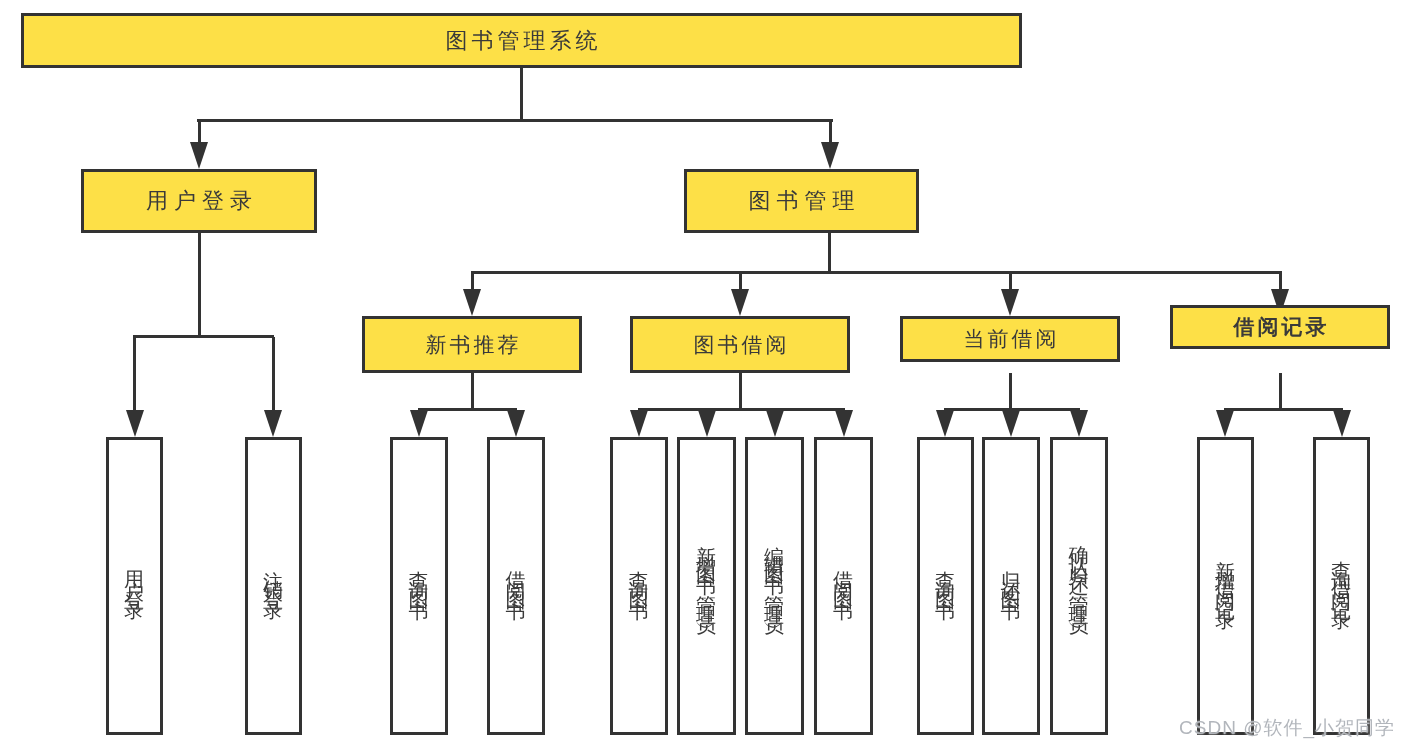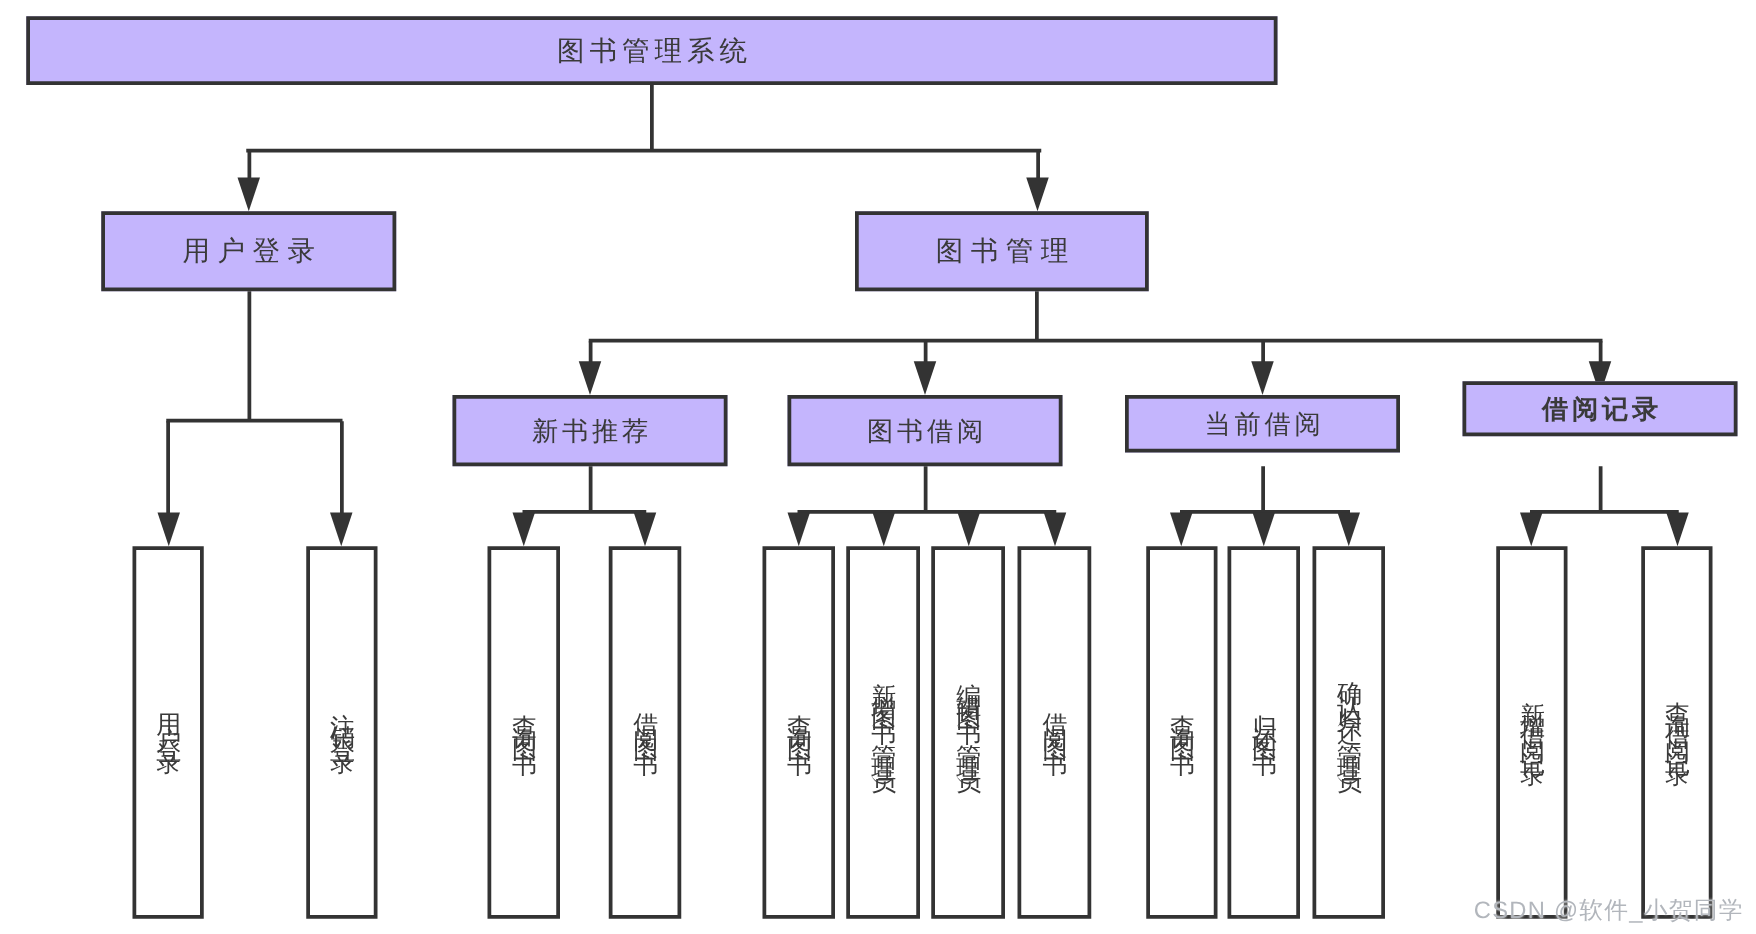--- a/index.html
+++ b/index.html
@@ -2,21 +2,21 @@
 <html><head>
 <meta charset="utf-8">
 <style>
   html,body { margin:0; padding:0; background:#ffffff; }
   .canvas {
     position:relative; width:1405px; height:747px; background:#ffffff;
     font-family:"Liberation Sans", sans-serif; color:#3a3a3a; overflow:hidden;
   }
   
   .bh {
-    position:absolute; box-sizing:border-box; background:#c4b5fd;
+    position:absolute; box-sizing:border-box; background:#fde047;
     border:3px solid #333333; display:flex; align-items:center; justify-content:center;
     letter-spacing:4px; text-indent:4px; white-space:nowrap;
   }
   .root-box  { font-size:22px; }
   .lvl2-box  { font-size:22px; letter-spacing:6px; text-indent:6px; }
   .lvl3-box  { font-size:21px; letter-spacing:3px; text-indent:3px; }
   
   .bv {
     position:absolute; box-sizing:border-box; background:#ffffff;
     border:3px solid #333333; display:flex; align-items:center; justify-content:center;

